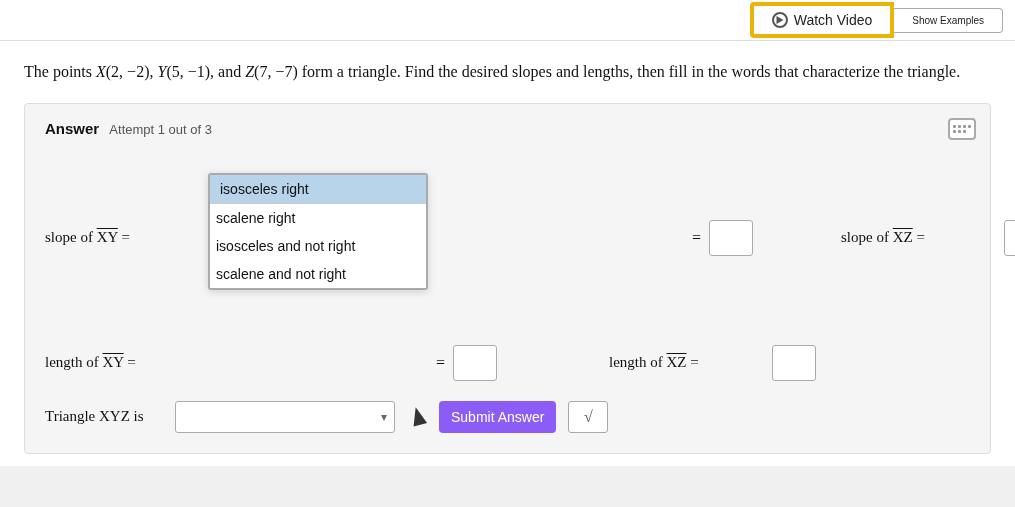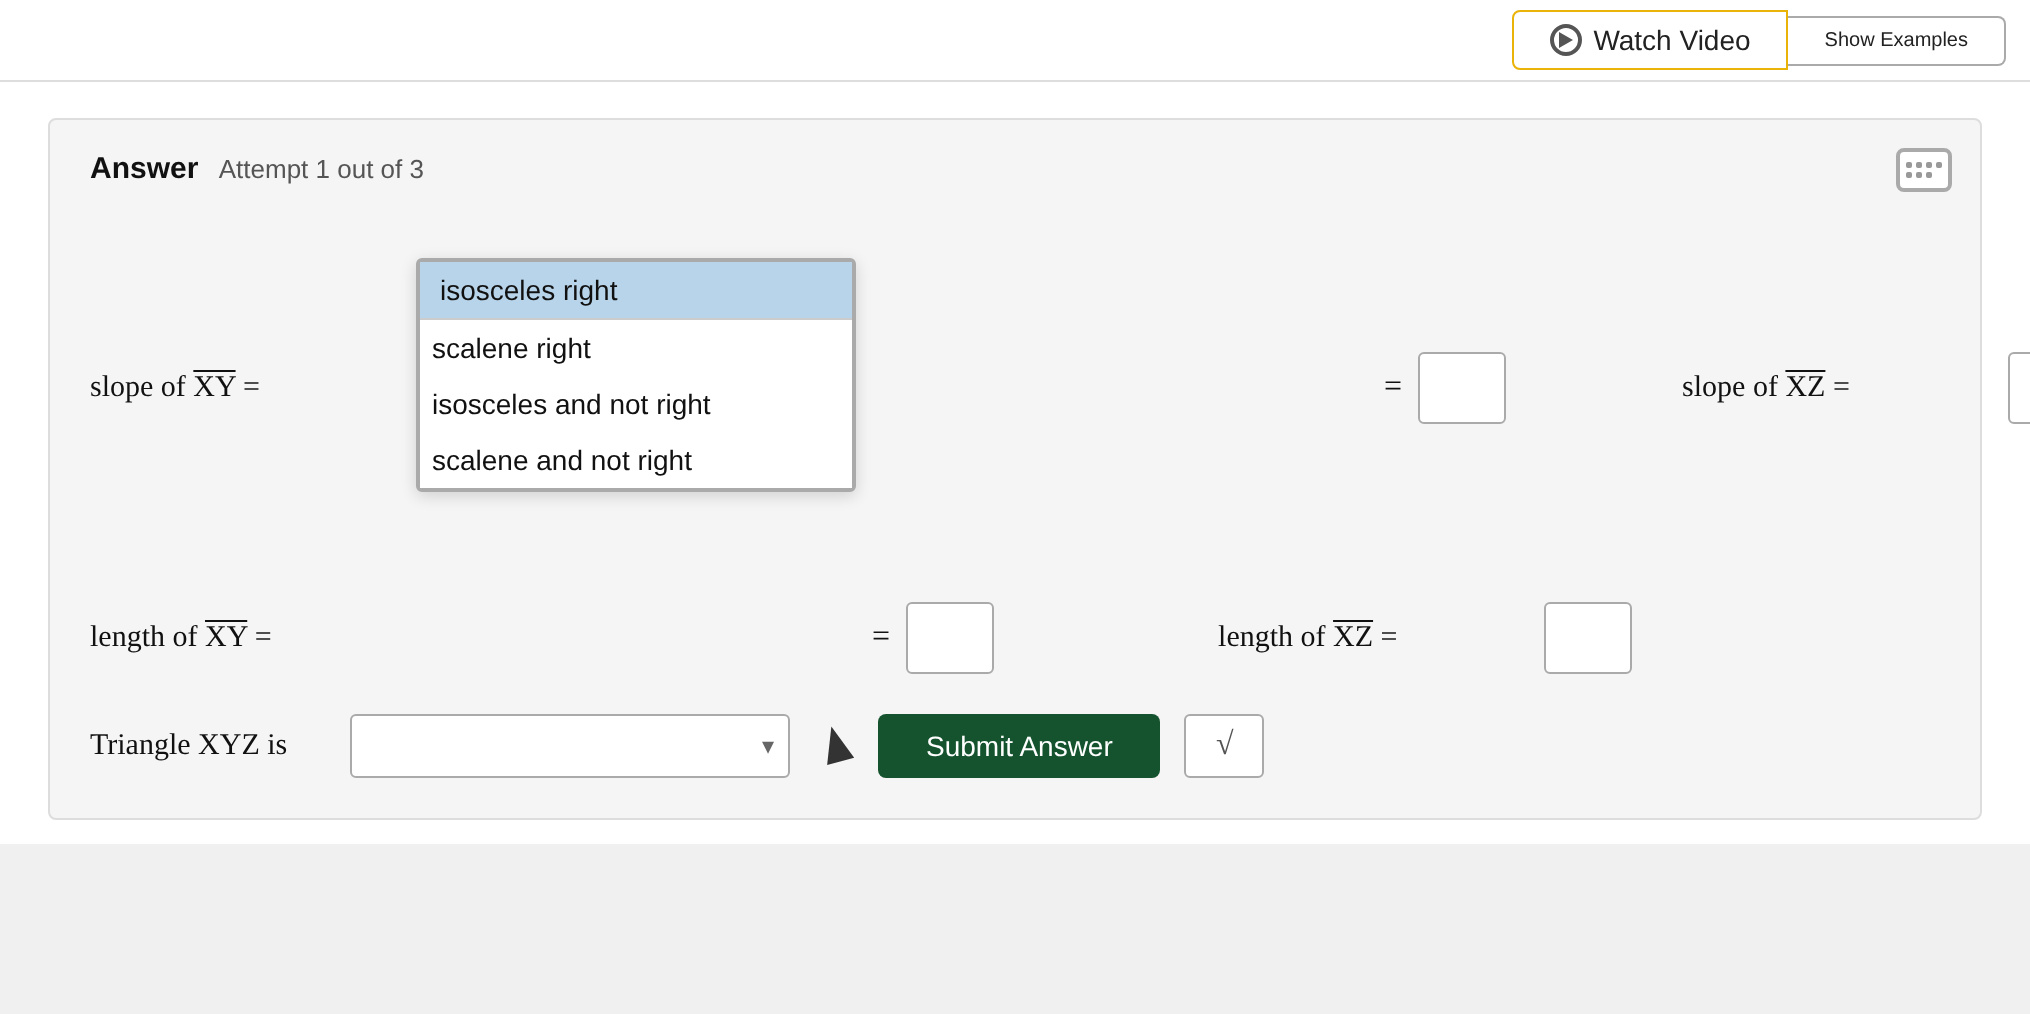--- a/index.html
+++ b/index.html
@@ -21,21 +21,21 @@
       gap: 0;
       height: 41px;
     }
 
     .watch-video-btn {
       display: flex;
       align-items: flex-end;
       gap: 6px;
       padding: 6px 18px;
       background: #fff;
-      border: 1px solid #eab308;
+      border: 4px solid #eab308;
       border-radius: 4px 0 0 4px;
       font-family: Arial, sans-serif;
       font-size: 14px;
       cursor: pointer;
       color: #222;
     }
 
     .play-icon {
       display: inline-block;
       width: 16px;
@@ -230,25 +230,25 @@
       text-align: center;
       font-size: 15px;
     }
 
     .equals-sign {
       font-size: 16px;
       color: #111;
     }
 
     .submit-btn {
-      background: #14532d;
+      background: #8b5cf6;
       color: #fff;
       border: none;
       border-radius: 4px;
-      padding: 8px 24px;
+      padding: 8px 12px;
       font-size: 14px;
       font-family: Arial, sans-serif;
       cursor: pointer;
       white-space: nowrap;
     }
 
     .check-box {
       width: 40px;
       height: 32px;
       border: 1.5px solid #aaa;
@@ -281,20 +281,23 @@
   <button class="watch-video-btn">
     <span class="play-icon"></span>
     <span>Watch Video</span>
   </button>
   <button class="show-examples-btn">
     <span>Show Examples</span>
   </button>
 </div>
 
 <div class="main-content">
+  <div class="question-text">
+    The points <em>X</em>(2, −2), <em>Y</em>(5, −1), and <em>Z</em>(7, −7) form a triangle. Find the desired slopes and lengths, then fill in the words that characterize the triangle.
+  </div>
 
   <div class="answer-section">
     <div class="answer-header">
       <strong>Answer</strong>
       <span class="attempt">Attempt 1 out of 3</span>
     </div>
 
     <div class="keyboard-icon">
       <div class="keyboard-lines">
         <div class="keyboard-line">

